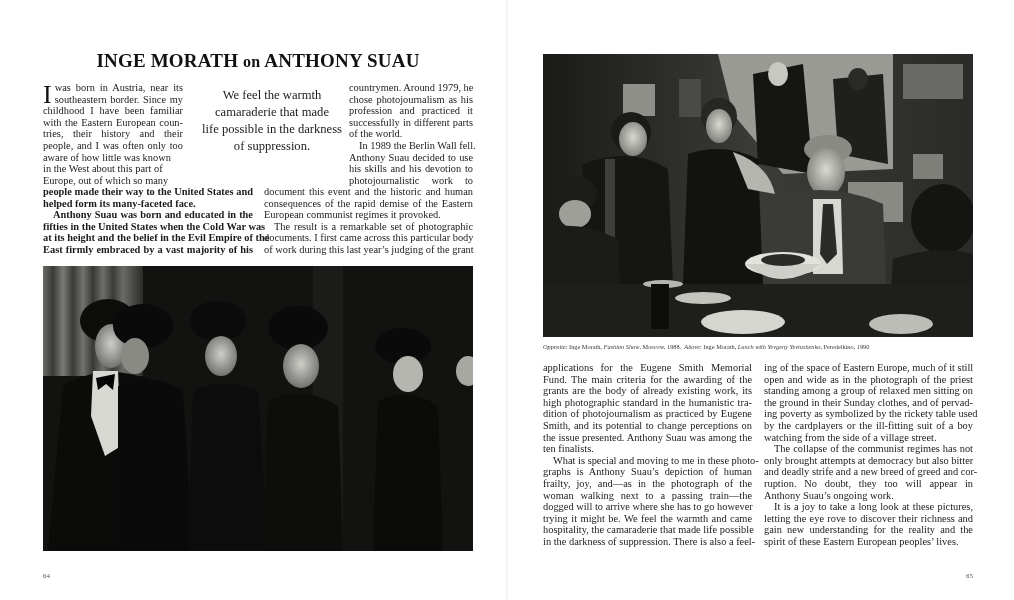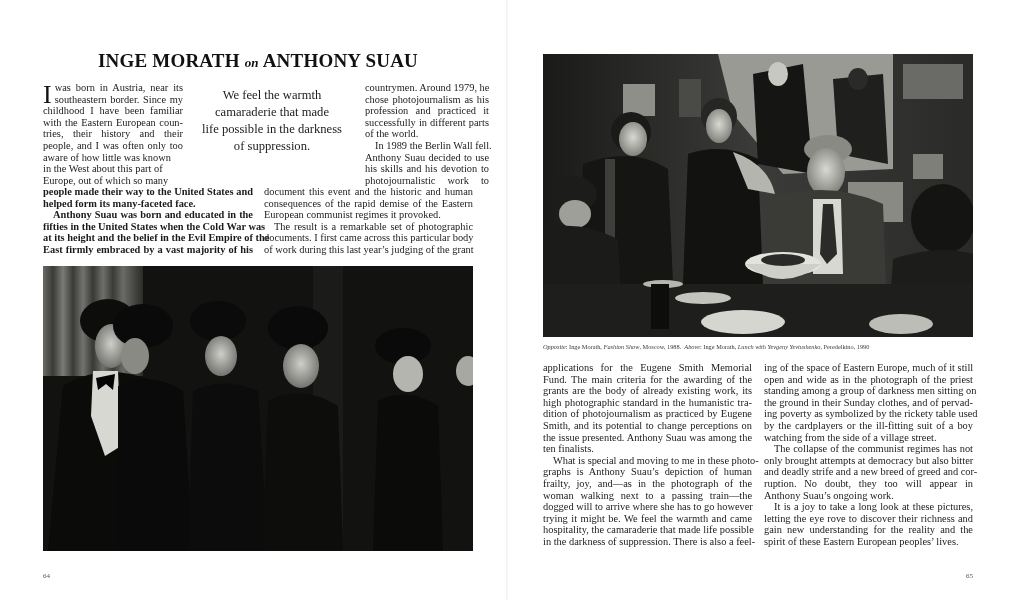--- a/index.html
+++ b/index.html
@@ -9,21 +9,21 @@
     .page { position: absolute; top: 0; height: 600px; }
     .page-left { left: 0; width: 507px; }
     .page-right { left: 507px; width: 507px; }
     .gutter { position: absolute; left: 506px; top: 0; width: 2px; height: 600px; background: linear-gradient(to right, #f1f1f1, #fafafa); }
 
     .title {
       position: absolute; left: 43px; width: 430px; top: 50px;
       text-align: center; font-size: 19px; letter-spacing: 0.2px; color: #111;
       white-space: nowrap;
     }
-    .title .on { font-style: italic; font-size: 13px; margin-top: 16px; }
+    .title .on { font-size: 16px; margin-top: 16px; }
 
     .txt { position: absolute; font-size: 10.4px; line-height: 11.6px; color: #1b1b1b; }
     .txt .line { display: block; text-align: justify; text-align-last: justify; white-space: nowrap; height: 11.6px; }
     .txt .line.last { text-align-last: left; }
     .txt .indent { padding-left: 10px; }
 
     .dropcap {
       float: left; font-size: 26px; line-height: 21px; margin: 2px 3px 0 0; color: #111;
     }
 
@@ -69,21 +69,21 @@
     <span class="line last">Europe, out of which so many</span>
   </div>
 
   <div class="pullquote">
     <div>We feel the warmth</div>
     <div>camaraderie that made</div>
     <div>life possible in the darkness</div>
     <div>of suppression.</div>
   </div>
 
-  <div class="txt" style="left:349px; top:82px; width:124px;margin-left:16px;">
+  <div class="txt" style="left:349px; top:82px; width:124px;">
     <span class="line">countrymen. Around 1979, he</span>
     <span class="line">chose photojournalism as his</span>
     <span class="line">profession and practiced it</span>
     <span class="line">successfully in different parts</span>
     <span class="line last">of the world.</span>
     <span class="line indent">In 1989 the Berlin Wall fell.</span>
     <span class="line">Anthony Suau decided to use</span>
     <span class="line">his skills and his devotion to</span>
     <span class="line">photojournalistic work to</span>
   </div>
@@ -244,21 +244,21 @@
     <span class="line">woman walking next to a passing train—the</span>
     <span class="line">dogged will to arrive where she has to go however</span>
     <span class="line">trying it might be. We feel the warmth and came</span>
     <span class="line">hospitality, the camaraderie that made life possible</span>
     <span class="line">in the darkness of suppression. There is also a feel-</span>
   </div>
 
   <div class="txt" style="left:764px; top:362px; width:209px;">
     <span class="line">ing of the space of Eastern Europe, much of it still</span>
     <span class="line">open and wide as in the photograph of the priest</span>
-    <span class="line">standing among a group of darkness men sitting on</span>
+    <span class="line">standing among a group of relaxed men sitting on</span>
     <span class="line">the ground in their Sunday clothes, and of pervad-</span>
     <span class="line">ing poverty as symbolized by the rickety table used</span>
     <span class="line">by the cardplayers or the ill-fitting suit of a boy</span>
     <span class="line last">watching from the side of a village street.</span>
     <span class="line indent">The collapse of the communist regimes has not</span>
     <span class="line">only brought attempts at democracy but also bitter</span>
     <span class="line">and deadly strife and a new breed of greed and cor-</span>
     <span class="line">ruption. No doubt, they too will appear in</span>
     <span class="line last">Anthony Suau’s ongoing work.</span>
     <span class="line indent">It is a joy to take a long look at these pictures,</span>

